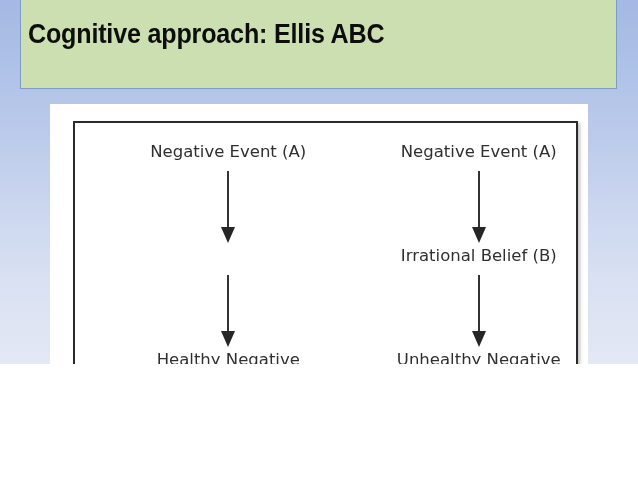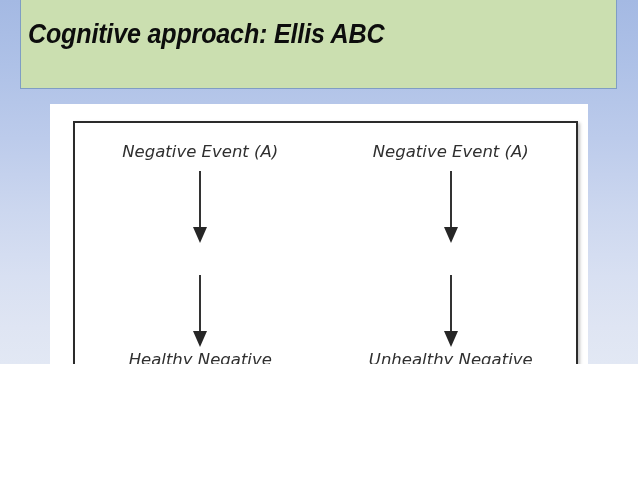--- a/index.html
+++ b/index.html
@@ -19,21 +19,20 @@
     height: 364px;
     background: linear-gradient(to bottom,
         #a4b9e3 0%,
         #aec1e7 18%,
         #bccbeb 38%,
         #ccd7ef 58%,
         #d8e0f2 76%,
         #dfe5f3 90%,
         #e2e8f4 100%);
     overflow: hidden;
-    font-style: italic;
   }
 
   
   #title-banner {
     position: absolute;
     left: 20px;
     top: -2px;
     width: 597px;
     height: 91px;
     background: #cbdfb0;
@@ -75,20 +74,21 @@
     border: 2px solid #2b2b2b;
     box-sizing: border-box;
     box-shadow: 2px 2px 3px rgba(120,120,120,0.45);
   }
 
   .column {
     position: absolute;
     top: 0;
     width: 50%;
     height: 100%;
+    margin-left: 28px;
   }
   .column.left  { left: 0; }
   .column.right { left: 50%; }
 
   .node {
     position: absolute;
     left: 0;
     width: 100%;
     text-align: center;
     font-family: "DejaVu Sans", sans-serif;
@@ -162,20 +162,21 @@
       </div>
 
       <div class="column right">
         <div class="node row-a">Negative Event (A)</div>
 
         <div class="arrow arrow-ab">
           <div class="shaft"></div>
           <div class="head"></div>
         </div>
 
+        <div class="node row-b">Irrational Belief (B)</div>
 
         <div class="arrow arrow-bc">
           <div class="shaft"></div>
           <div class="head"></div>
         </div>
 
         <div class="node row-c">Unhealthy Negative
 Emotion (C)</div>
       </div>
 

